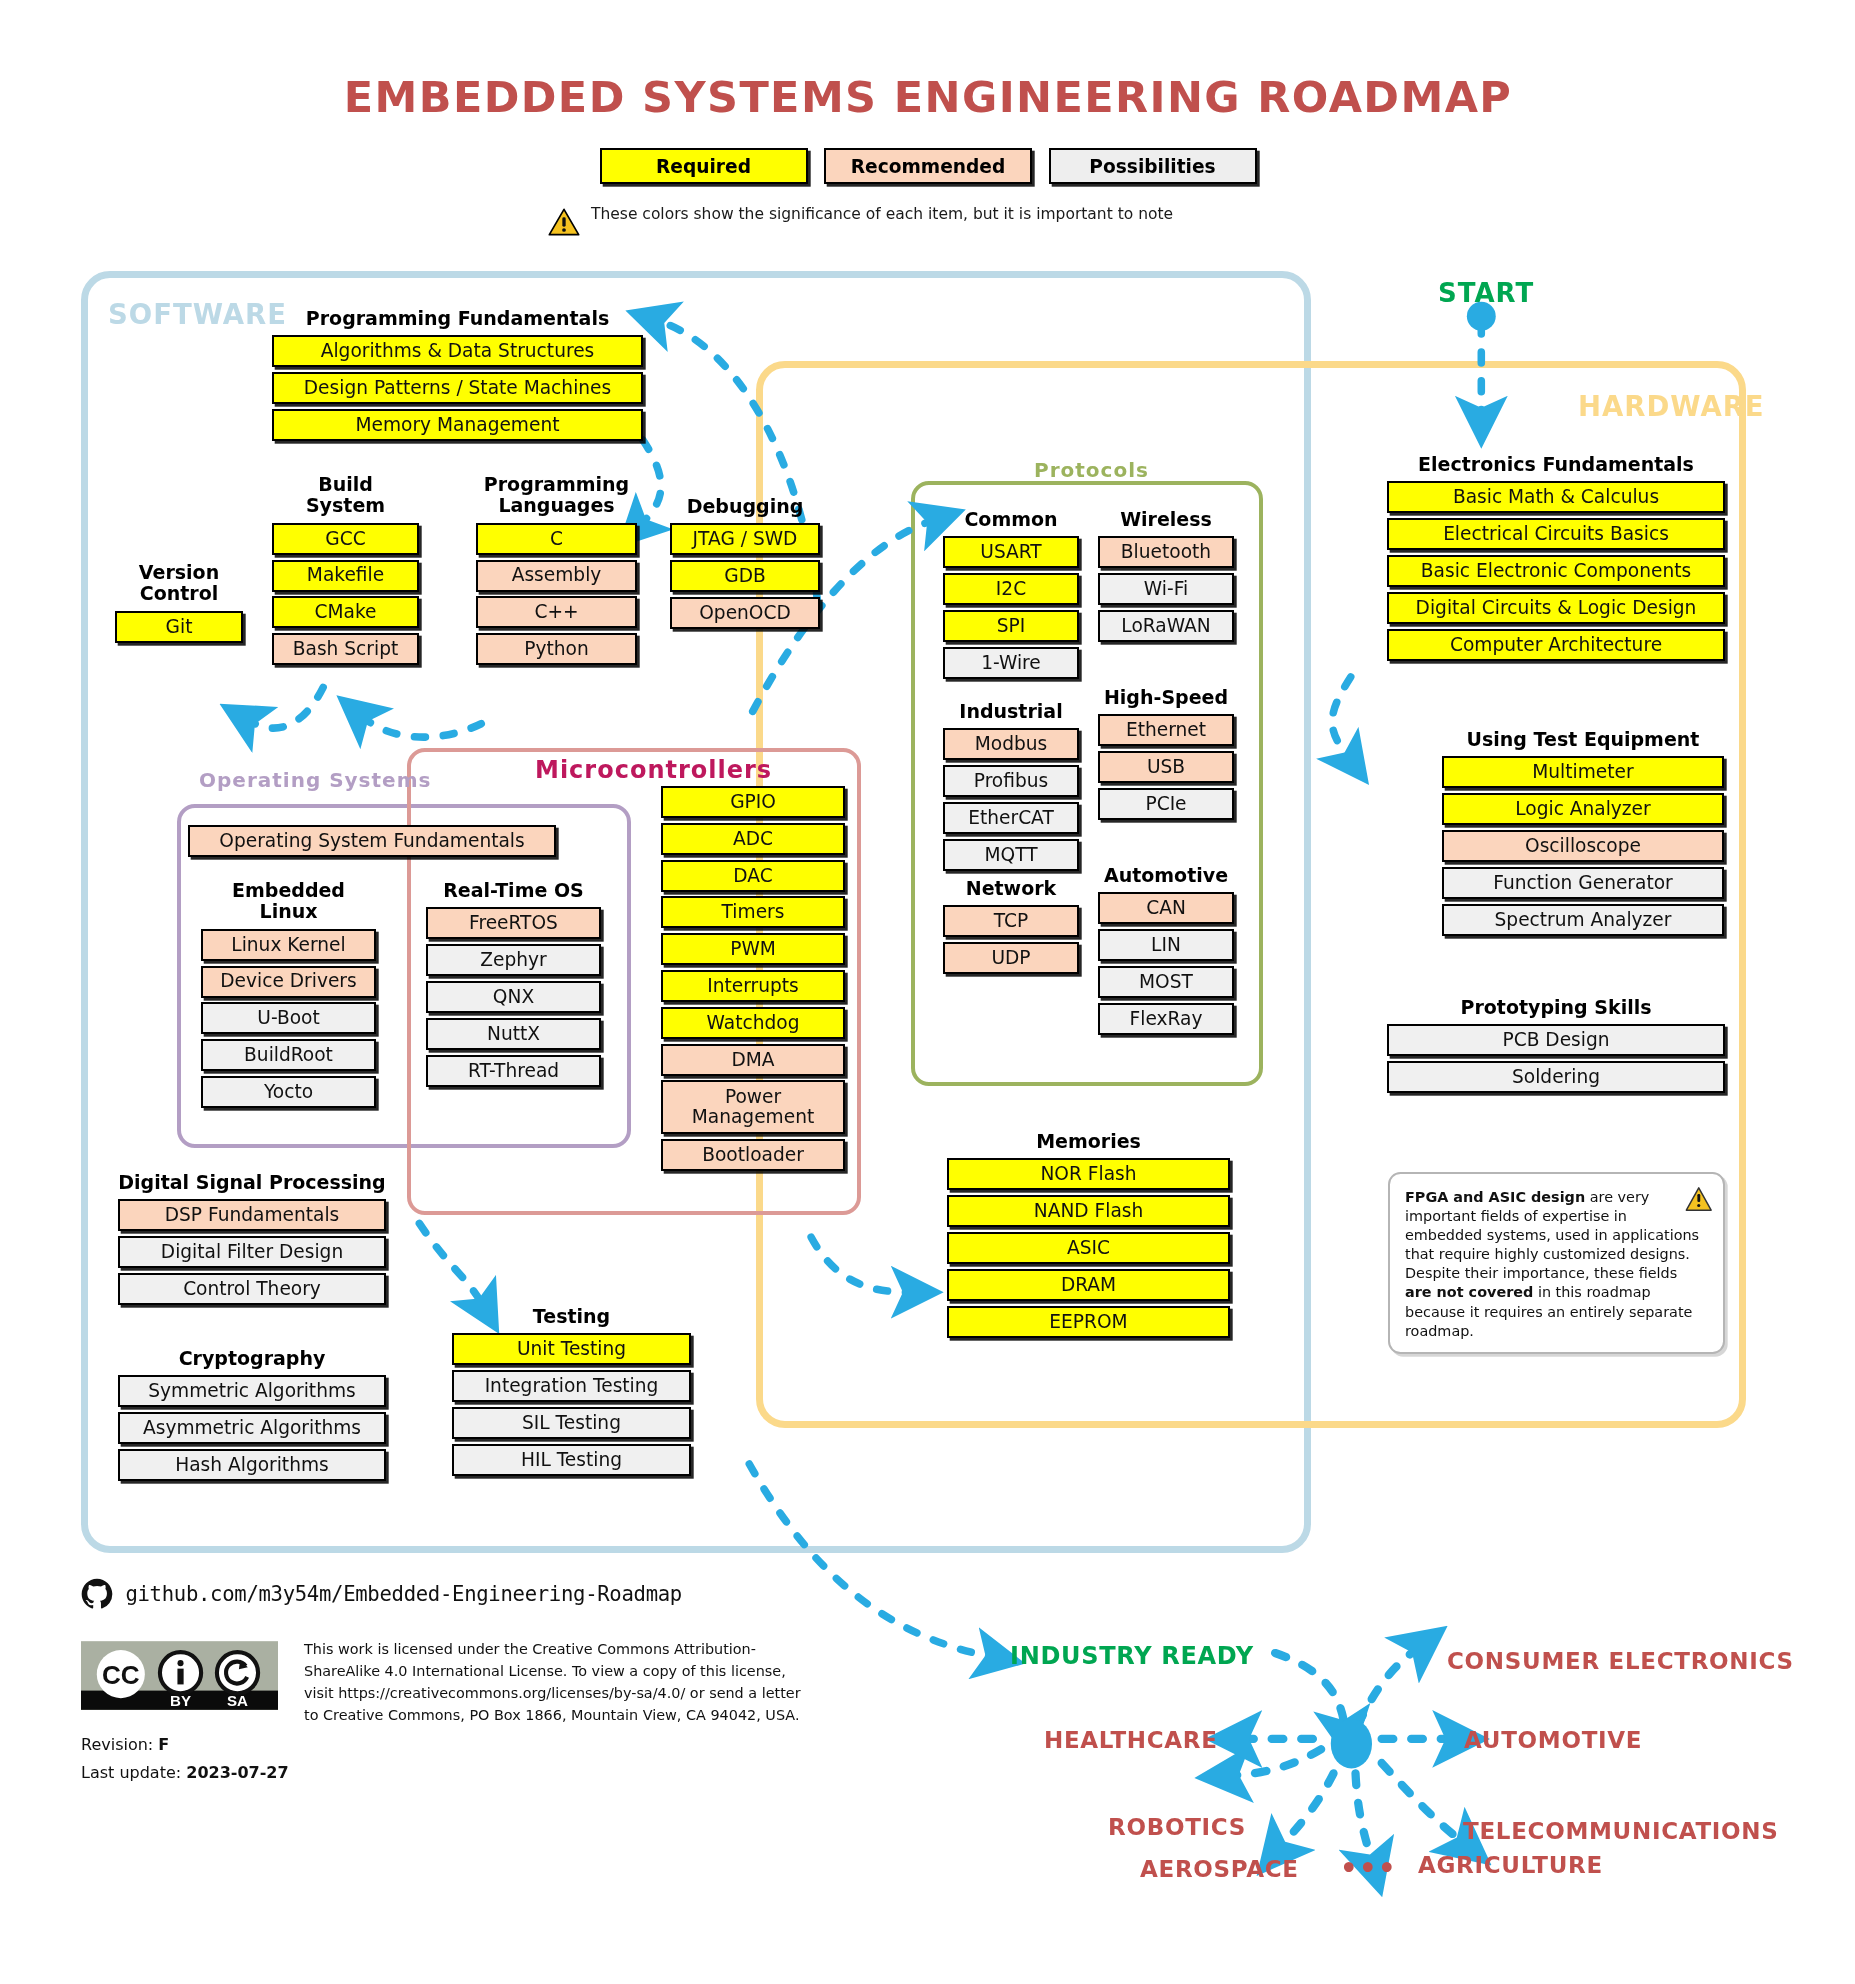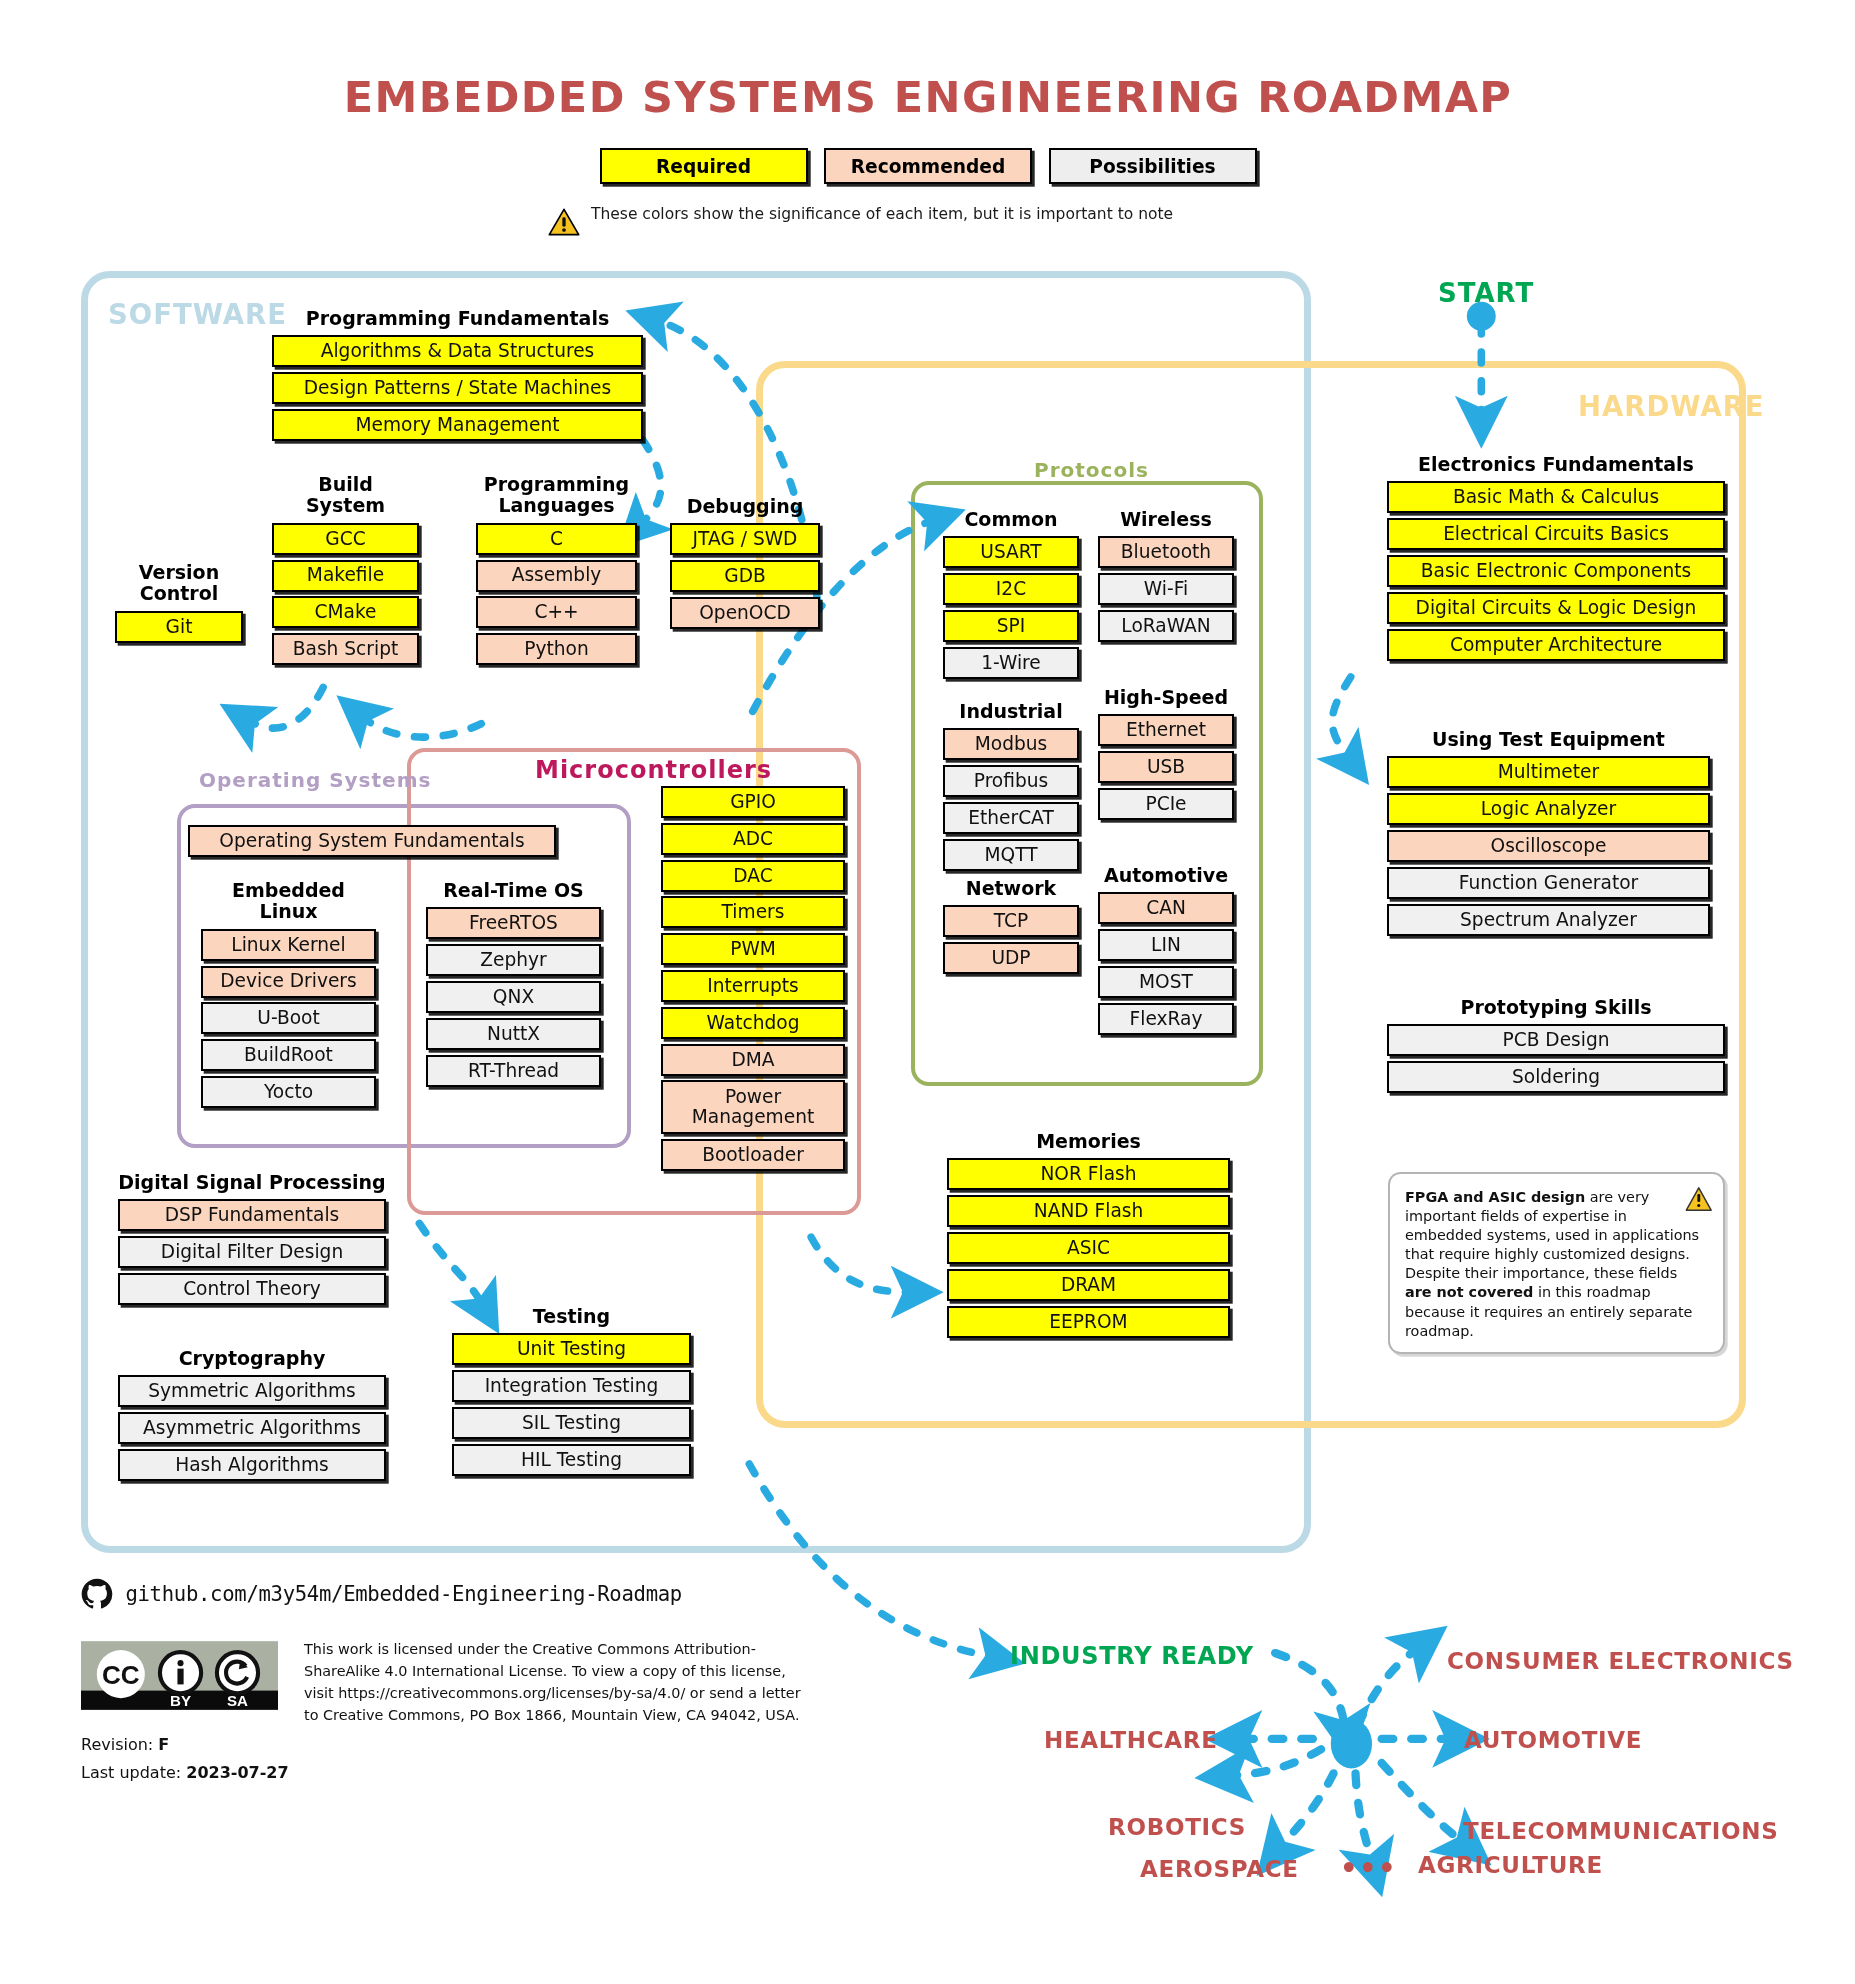--- a/index.html
+++ b/index.html
@@ -315,21 +315,21 @@
 
 <div class="group" style="left:1387px; top:454px; width:338px;">
   <div class="group-title">Electronics Fundamentals</div>
   <div class="item req">Basic Math &amp; Calculus</div>
   <div class="item req">Electrical Circuits Basics</div>
   <div class="item req">Basic Electronic Components</div>
   <div class="item req">Digital Circuits &amp; Logic Design</div>
   <div class="item req">Computer Architecture</div>
 </div>
 
-<div class="group" style="left:1387px; top:729px; width:323px;">
+<div class="group" style="left:1442px; top:729px; width:282px;">
   <div class="group-title">Using Test Equipment</div>
   <div class="item req">Multimeter</div>
   <div class="item req">Logic Analyzer</div>
   <div class="item rec">Oscilloscope</div>
   <div class="item pos">Function Generator</div>
   <div class="item pos">Spectrum Analyzer</div>
 </div>
 
 <div class="group" style="left:1387px; top:997px; width:338px;">
   <div class="group-title">Prototyping Skills</div>

